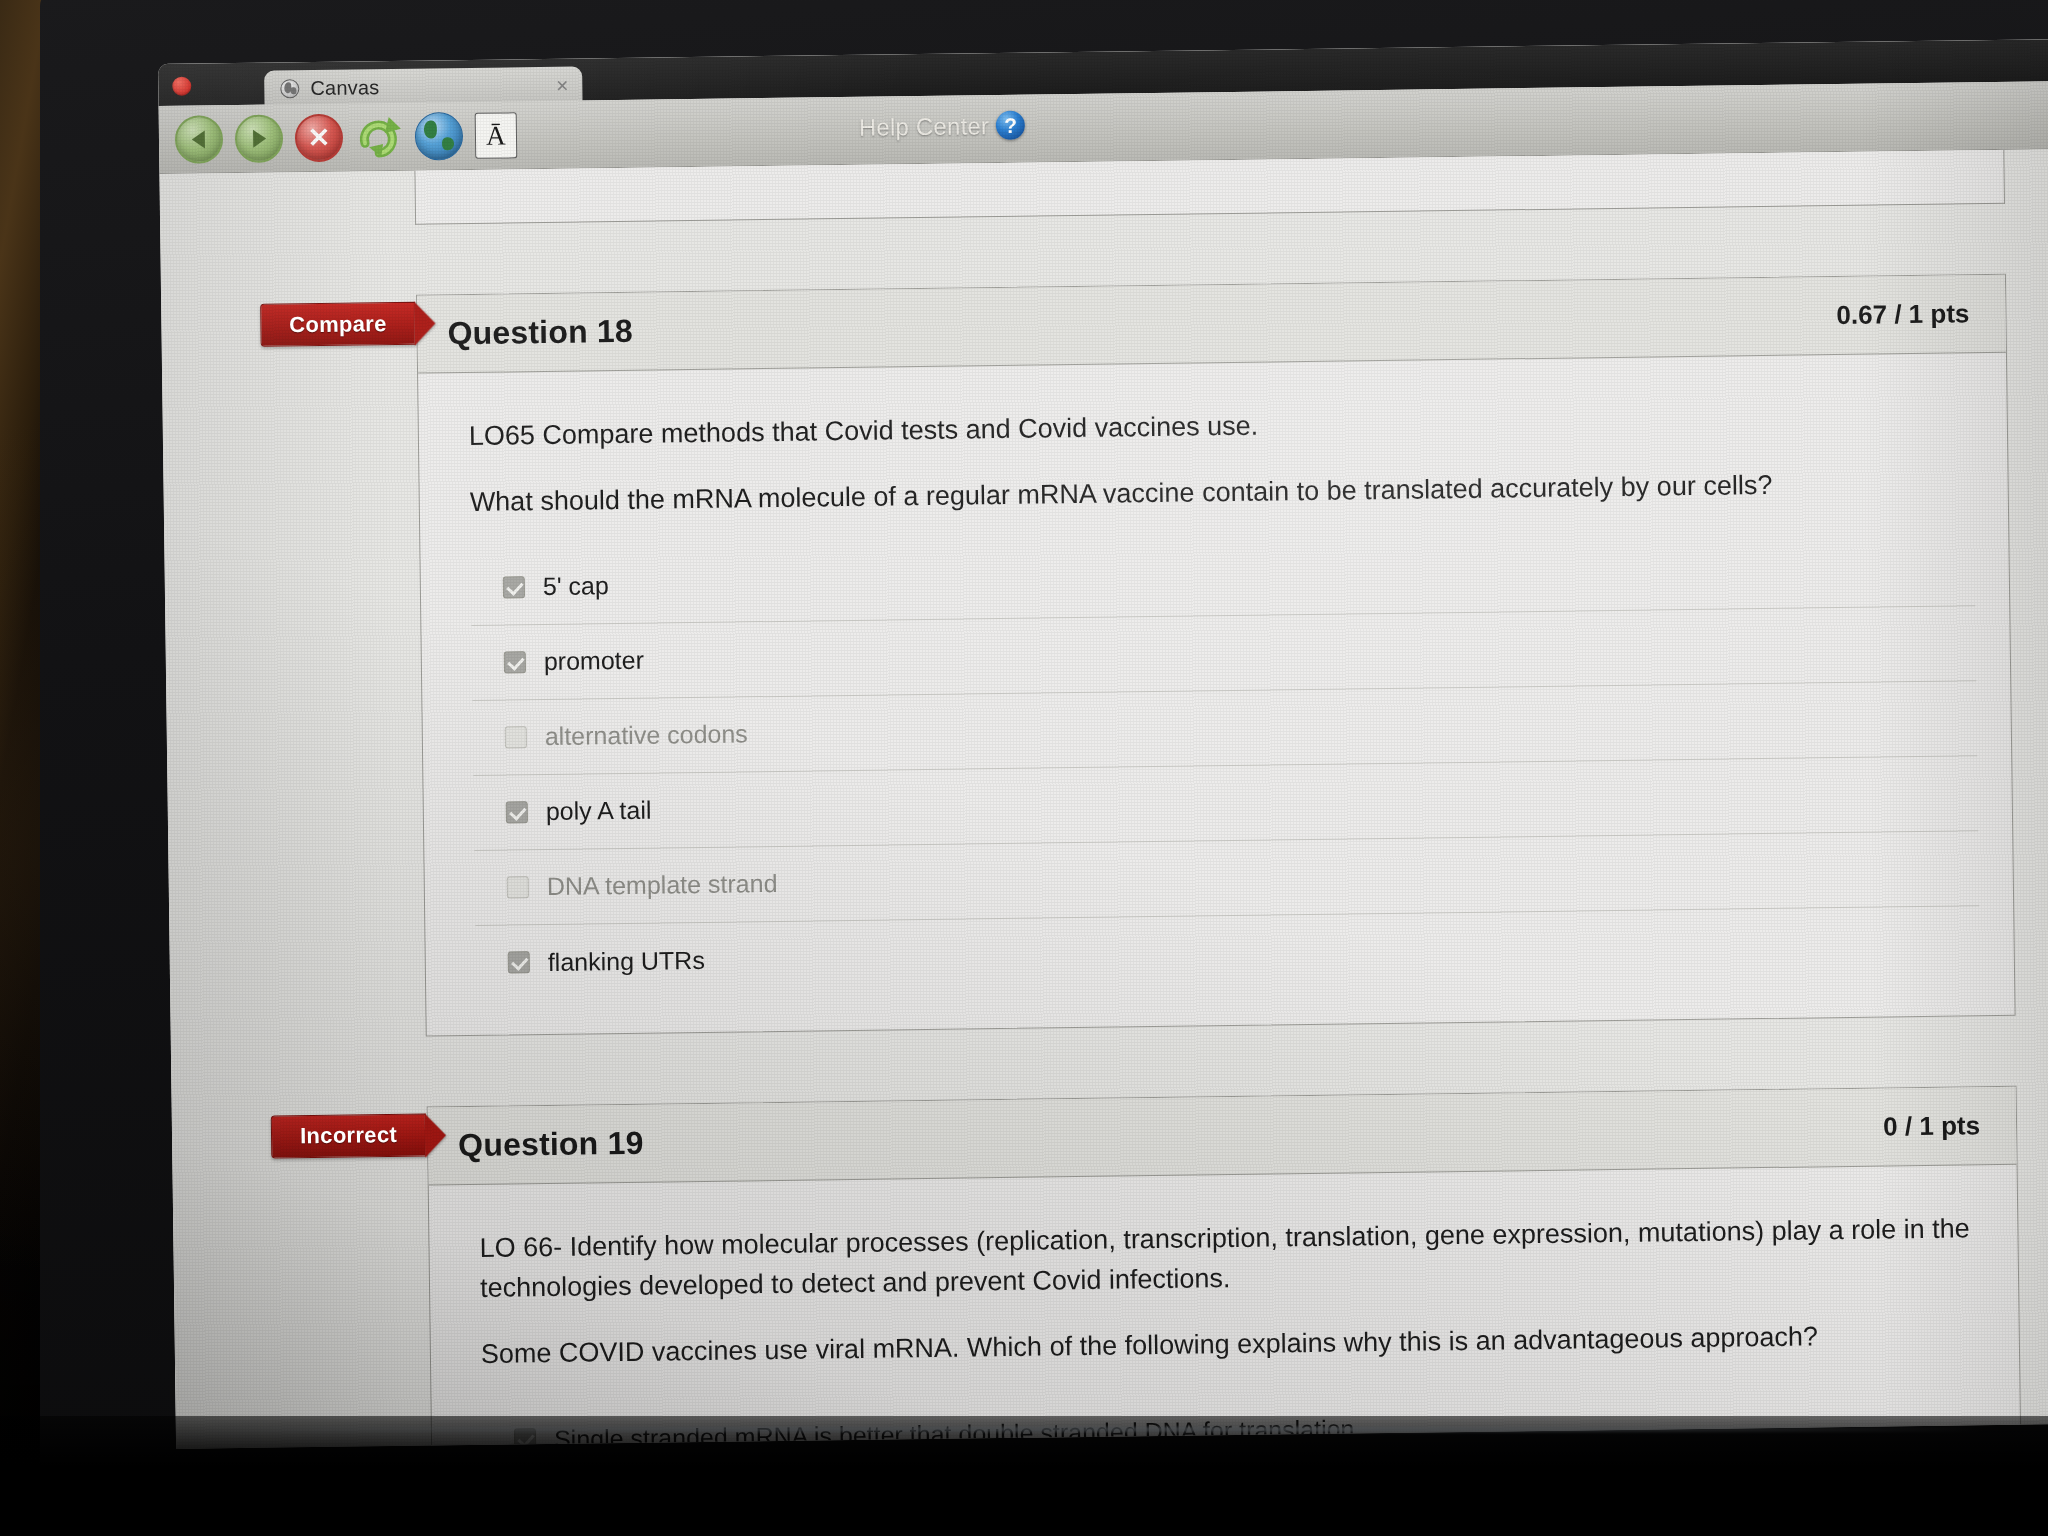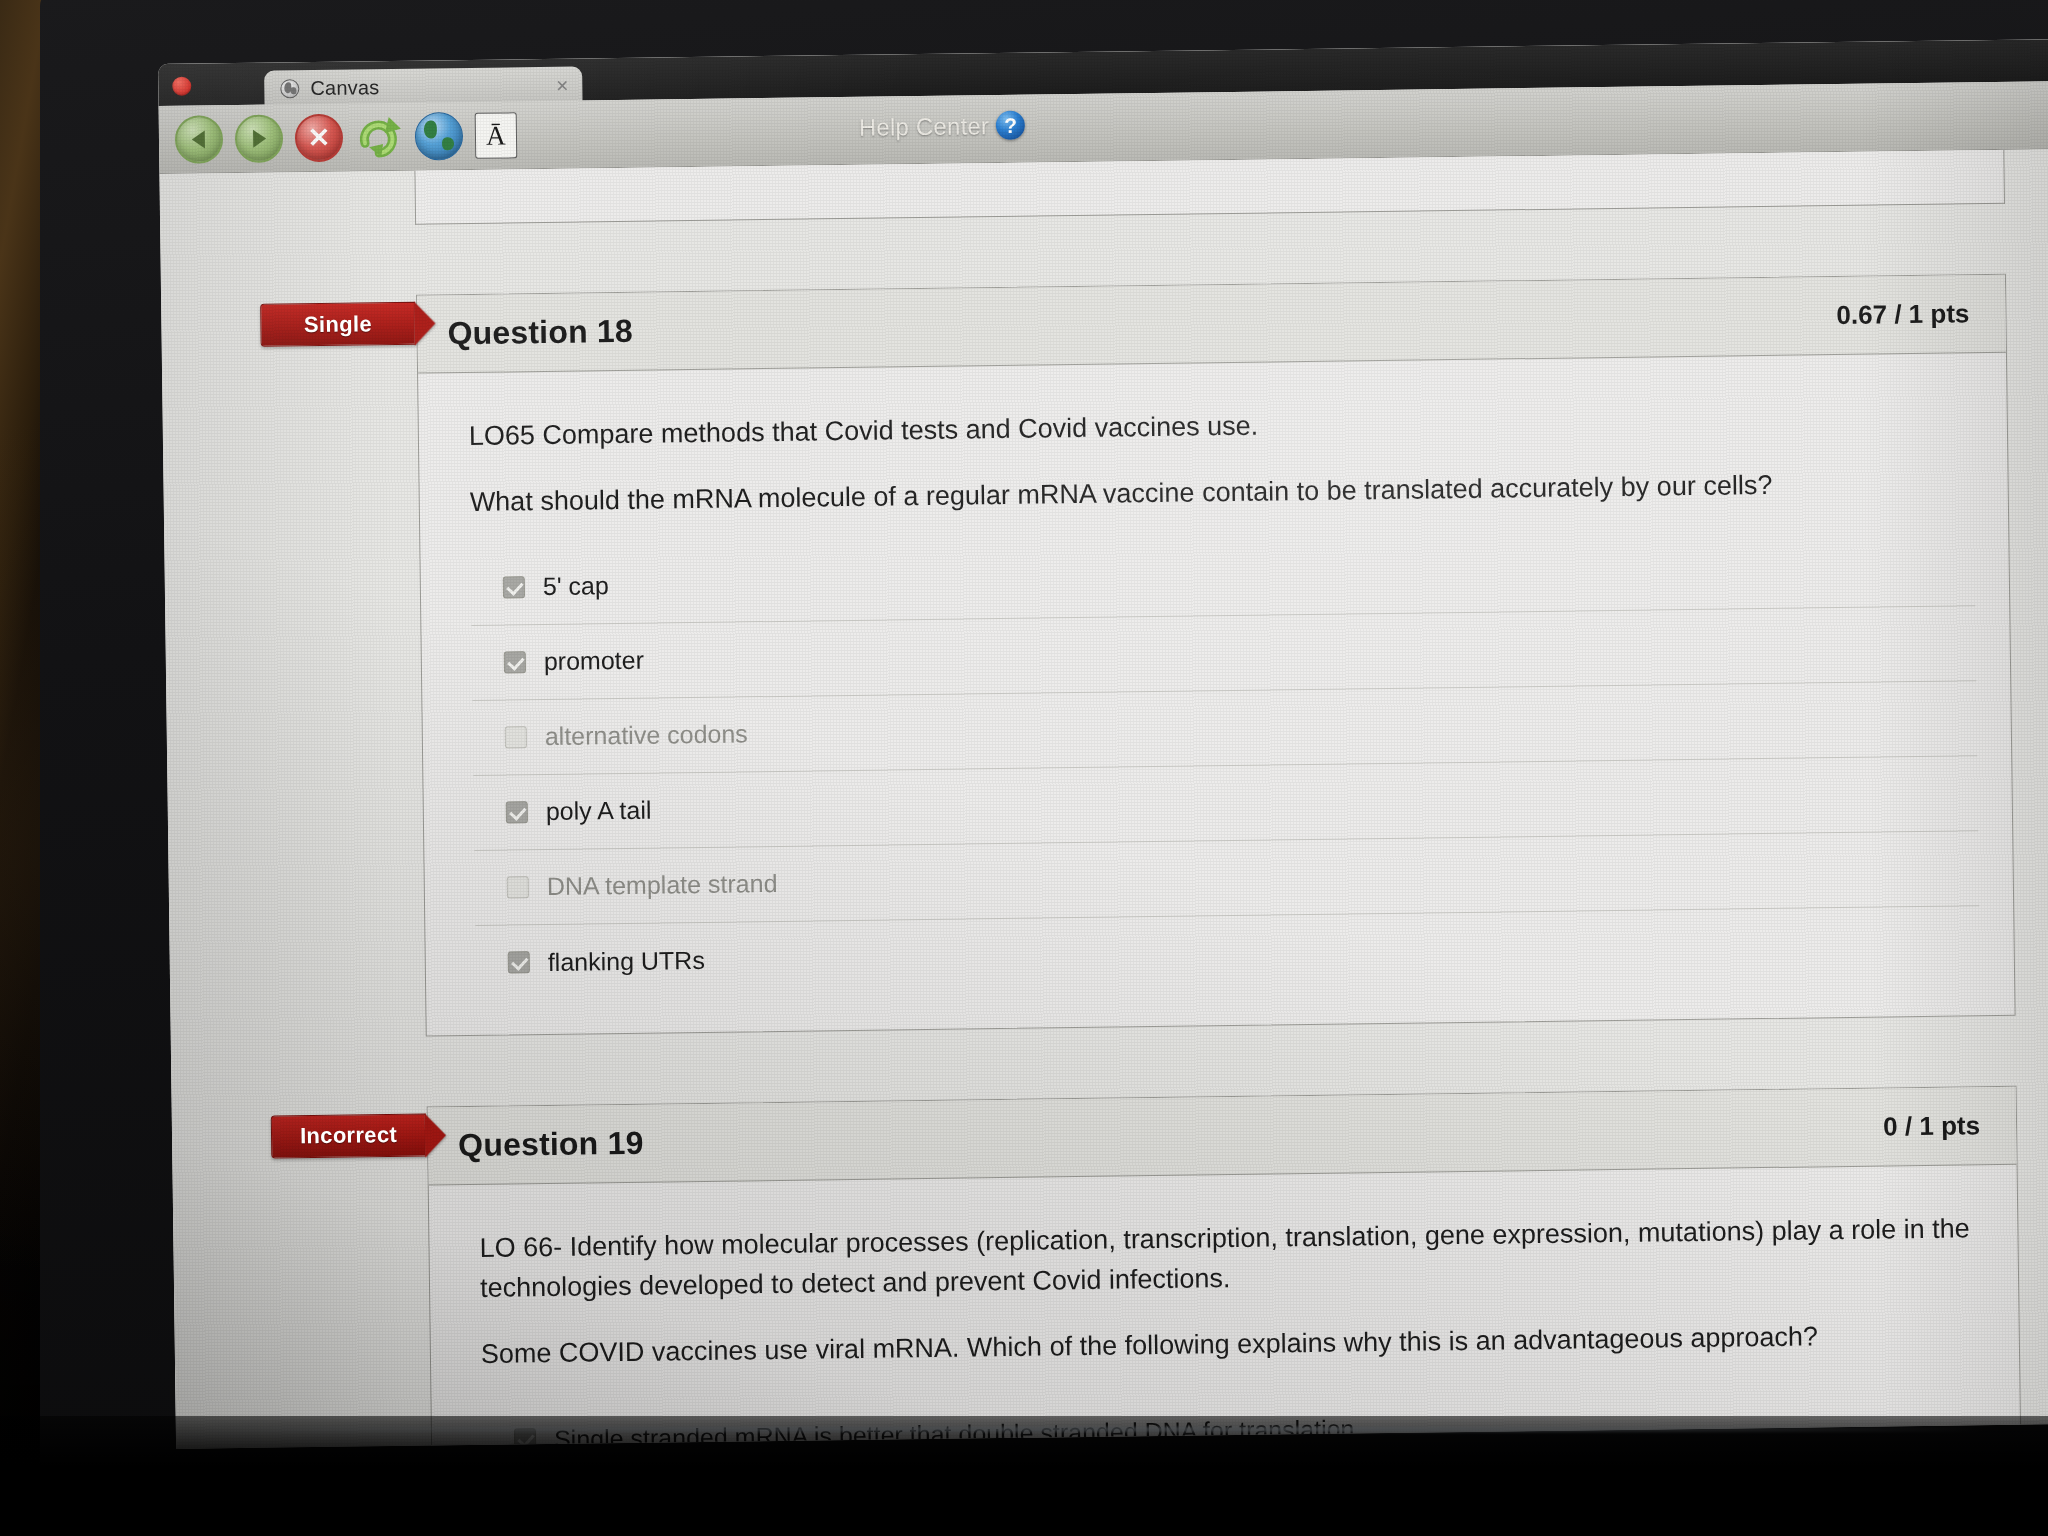--- a/index.html
+++ b/index.html
@@ -429,21 +429,21 @@
       </div>
 
       <div class="page">
         <div class="content-col">
 
           <div class="prev-box"></div>
 
           <div class="qbox">
             <div class="qheader">
               <div class="qflag">
-                <span class="qflag-label">Single</span>
+                <span class="qflag-label">Compare</span>
               </div>
               <span class="qtitle">Question 18</span>
               <span class="qpts">0.67 / 1 pts</span>
             </div>
             <div class="qbody">
               <p class="qtext">LO65 Compare methods that Covid tests and Covid vaccines use.</p>
               <p class="qtext">What should the mRNA molecule of a regular mRNA vaccine  contain to be translated accurately by our cells?</p>
 
               <div class="answers">
                 <div class="answer-row">

